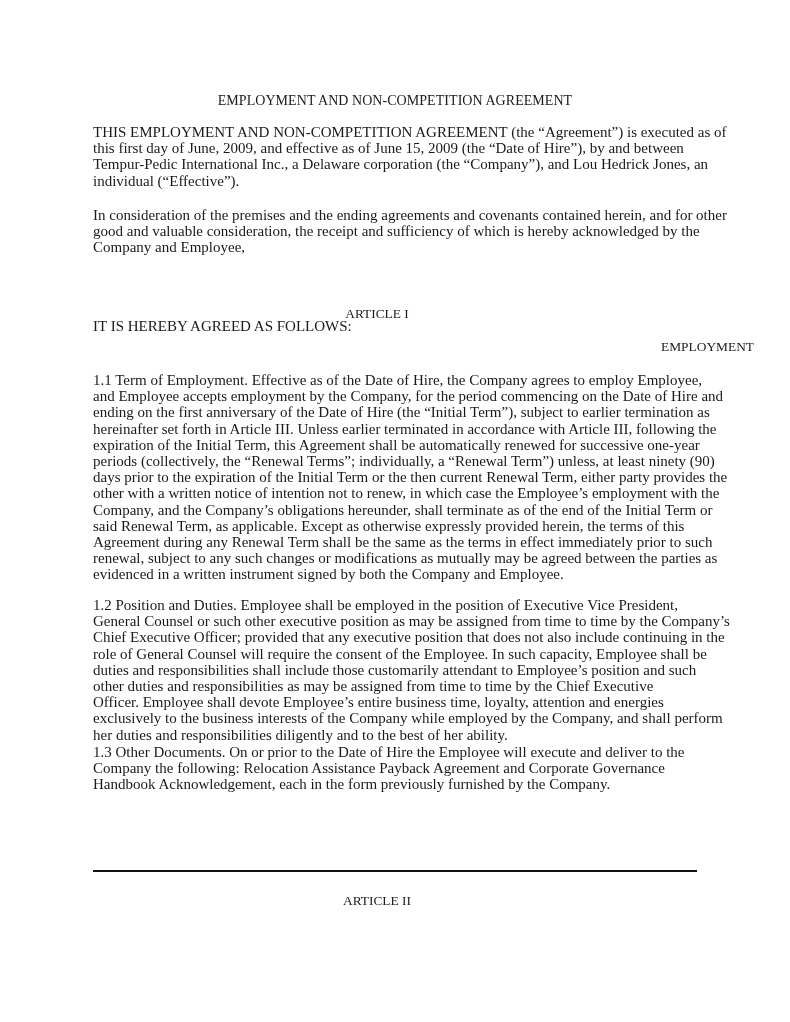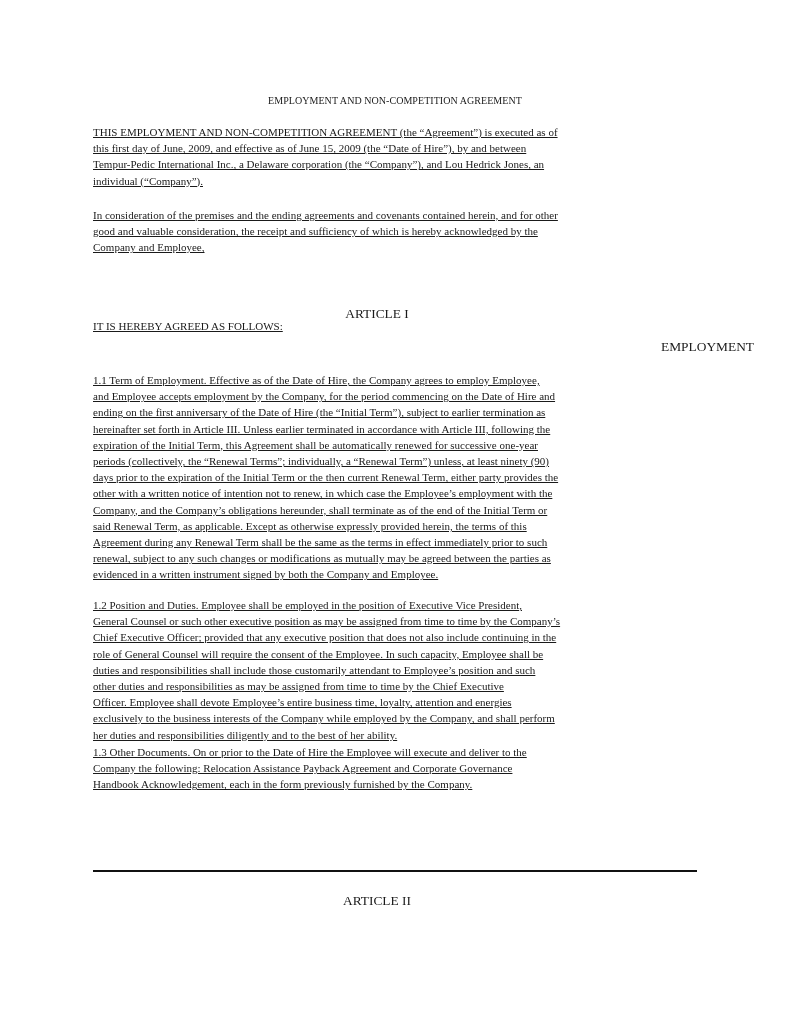--- a/index.html
+++ b/index.html
@@ -20,33 +20,32 @@
     left: 0; top: 0;
     width: 790px;
     height: 1022px;
   }
   .doc-title {
     position: absolute;
     left: 0;
     width: 790px;
     top: 93px;
     text-align: center;
-    font-size: 10px;
+    font-size: 14px;
     line-height: 16px;
     letter-spacing: 0.05px;
   }
   .para {
     position: absolute;
     left: 93px;
     width: 620px;
-    font-size: 11px;
+    font-size: 15px;
     line-height: 16.2px;
     margin: 0;
     white-space: normal;
-    text-decoration: underline;
   }
   .para .ln {
     display: block;
     white-space: nowrap;
   }
   .center-head {
     position: absolute;
     left: 0;
     width: 754px;
     text-align: center;
@@ -66,21 +65,21 @@
 <body>
 
 <div class="page">
 
   <div class="doc-title">EMPLOYMENT AND NON-COMPETITION AGREEMENT</div>
 
   <div class="para" style="top:124px;">
     <span class="ln">THIS EMPLOYMENT AND NON-COMPETITION AGREEMENT (the “Agreement”) is executed as of</span>
     <span class="ln">this first day of June, 2009, and effective as of June 15, 2009 (the “Date of Hire”), by and between</span>
     <span class="ln">Tempur-Pedic International Inc., a Delaware corporation (the “Company”), and Lou Hedrick Jones, an</span>
-    <span class="ln">individual (“Company”).</span>
+    <span class="ln">individual (“Effective”).</span>
   </div>
 
   <div class="para" style="top:207px;">
     <span class="ln">In consideration of the premises and the ending agreements and covenants contained herein, and for other</span>
     <span class="ln">good and valuable consideration, the receipt and sufficiency of which is hereby acknowledged by the</span>
     <span class="ln">Company and Employee,</span>
   </div>
 
   <div class="para" style="top:273px;margin-top:45px;">
     <span class="ln">IT IS HEREBY AGREED AS FOLLOWS:</span>

